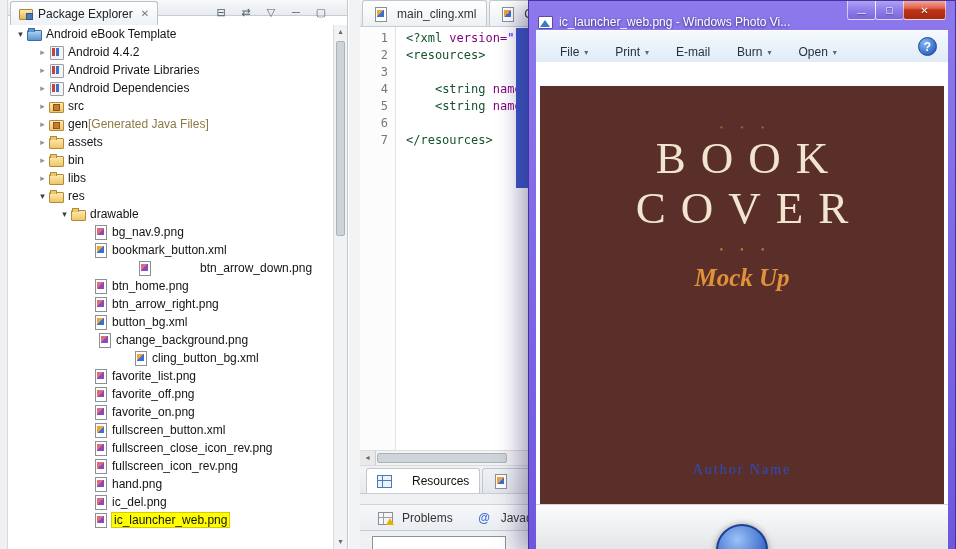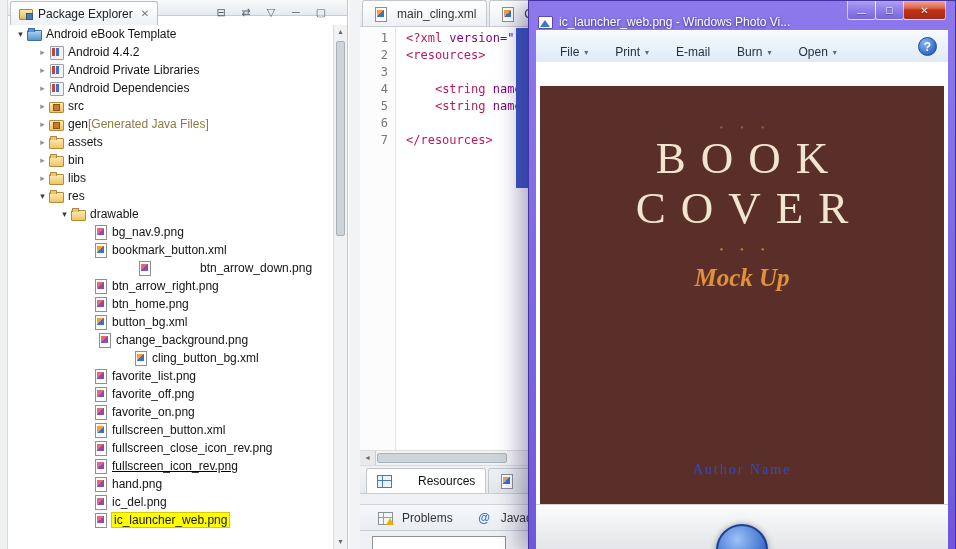--- a/index.html
+++ b/index.html
@@ -57,26 +57,26 @@
 
   
   .editor{position:absolute;left:360px;top:0;right:0;height:549px;background:#eef0f3}
   .ed-tabs{position:absolute;top:0;left:0;right:0;height:27px;background:linear-gradient(#f4f6f8,#e5e9ed);border-bottom:1px solid #c9ccd2;display:flex;align-items:flex-end;padding-left:2px}
   .ed-tab{height:26px;display:flex;align-items:center;gap:5px;padding:0 10px;color:#333;border:1px solid #c2c7cd;border-bottom:none;border-radius:3px 3px 0 0;background:linear-gradient(#ffffff,#edf1f4);margin-right:2px;white-space:nowrap}
   .code-wrap{position:absolute;top:27px;left:0;right:0;height:423px;background:#fff;display:flex}
   .gutter{width:36px;background:#fcfcfc;border-right:1px solid #e2e2e2;padding-top:4px;flex:none}
   .ln{height:17px;font:12px "DejaVu Sans Mono",monospace;color:#787878;text-align:right;padding-right:7px}
   .code{padding:4px 0 0 10px;overflow:hidden}
   .cl{height:17px;min-height:17px;font:12px "DejaVu Sans Mono",monospace;white-space:pre;color:#000}
-  .tk-tag{color:#be185d}.tk-attr{color:#7f007f}.tk-val{color:#2a00ff}
+  .tk-tag{color:#14532d}.tk-attr{color:#7f007f}.tk-val{color:#2a00ff}
   .hscroll{position:absolute;top:450px;left:0;right:0;height:16px;background:#f3f3f3;border-top:1px solid #dcdcdc;border-bottom:1px solid #dcdcdc}
   .hs-left{position:absolute;left:0;top:0;width:16px;height:14px;background:#e9e9e9;border-right:1px solid #ccc;font-size:8px;color:#666;text-align:center;line-height:14px}
   .hs-thumb{position:absolute;left:17px;top:2px;width:130px;height:10px;background:#cfd4da;border:1px solid #aab2ba;border-radius:2px}
   .page-tabs{position:absolute;top:468px;left:0;right:0;height:26px;background:linear-gradient(#f2f4f6,#e6eaee);border-bottom:1px solid #c9ccd2;display:flex;align-items:flex-end;padding-left:6px}
-  .pg-tab{height:25px;display:flex;align-items:center;gap:22px;padding:0 10px;color:#444;border:1px solid #c2c7cd;border-bottom:none;border-radius:3px 3px 0 0;margin-right:2px;background:linear-gradient(#eef1f4,#e2e6ea)}
+  .pg-tab{height:25px;display:flex;align-items:center;gap:16px;padding:0 10px;color:#444;border:1px solid #c2c7cd;border-bottom:none;border-radius:3px 3px 0 0;margin-right:2px;background:linear-gradient(#eef1f4,#e2e6ea)}
   .pg-tab.sel{background:#fff;color:#111}
   .view-tabs{position:absolute;top:504px;left:0;right:0;height:27px;background:linear-gradient(#f7f8fa,#e9edf1);border-top:1px solid #d0d4d8;border-bottom:1px solid #c9ccd2;display:flex;align-items:center;padding-left:8px;gap:4px}
   .vt{display:flex;align-items:center;gap:5px;color:#333;padding:0 10px;height:26px}
   .view-content{position:absolute;top:536px;left:12px;width:134px;height:24px;background:#fff;border:1px solid #8f9397}
 
   .blue-strip{position:absolute;left:516px;top:28px;width:13px;height:160px;background:#3d56c7;z-index:5}
 
   
   .viewer{position:absolute;left:528px;top:0;width:428px;height:549px;z-index:10;
           background:linear-gradient(180deg,#8d79ec,#6e57de 60%,#6k);background:linear-gradient(180deg,#8d79ec,#6e57de);
@@ -198,29 +198,29 @@
         <span class="tlabel">bookmark_button.xml</span>
       </div>
       <div class="tree-row" style="padding-left: 72px; gap: 44px;">
         <span class="arrow "></span>
         <span class="ticon png"></span>
         <span class="tlabel">btn_arrow_down.png</span>
       </div>
       <div class="tree-row" style="padding-left: 72px;">
         <span class="arrow "></span>
         <span class="ticon png"></span>
+        <span class="tlabel">btn_home.png</span>
+      </div>
+      <div class="tree-row" style="padding-left: 72px;">
+        <span class="arrow "></span>
+        <span class="ticon png"></span>
         <span class="tlabel">btn_arrow_right.png</span>
       </div>
       <div class="tree-row" style="padding-left: 72px;">
         <span class="arrow "></span>
-        <span class="ticon png"></span>
-        <span class="tlabel">btn_home.png</span>
-      </div>
-      <div class="tree-row" style="padding-left: 72px;">
-        <span class="arrow "></span>
         <span class="ticon xml"></span>
         <span class="tlabel">button_bg.xml</span>
       </div>
       <div class="tree-row" style="padding-left: 48px; margin-left: 28px;">
         <span class="arrow "></span>
         <span class="ticon png"></span>
         <span class="tlabel">change_background.png</span>
       </div>
       <div class="tree-row" style="padding-left: 72px; margin-left: 40px;">
         <span class="arrow "></span>
@@ -245,21 +245,21 @@
       <div class="tree-row" style="padding-left: 72px;">
         <span class="arrow "></span>
         <span class="ticon xml"></span>
         <span class="tlabel">fullscreen_button.xml</span>
       </div>
       <div class="tree-row" style="padding-left: 72px;">
         <span class="arrow "></span>
         <span class="ticon png"></span>
         <span class="tlabel">fullscreen_close_icon_rev.png</span>
       </div>
-      <div class="tree-row" style="padding-left: 72px; text-decoration: underline;">
+      <div class="tree-row" style="padding-left: 72px;">
         <span class="arrow "></span>
         <span class="ticon png"></span>
         <span class="tlabel">fullscreen_icon_rev.png</span>
       </div>
       <div class="tree-row" style="padding-left: 72px;">
         <span class="arrow "></span>
         <span class="ticon png"></span>
         <span class="tlabel">hand.png</span>
       </div>
       <div class="tree-row" style="padding-left: 72px;">

